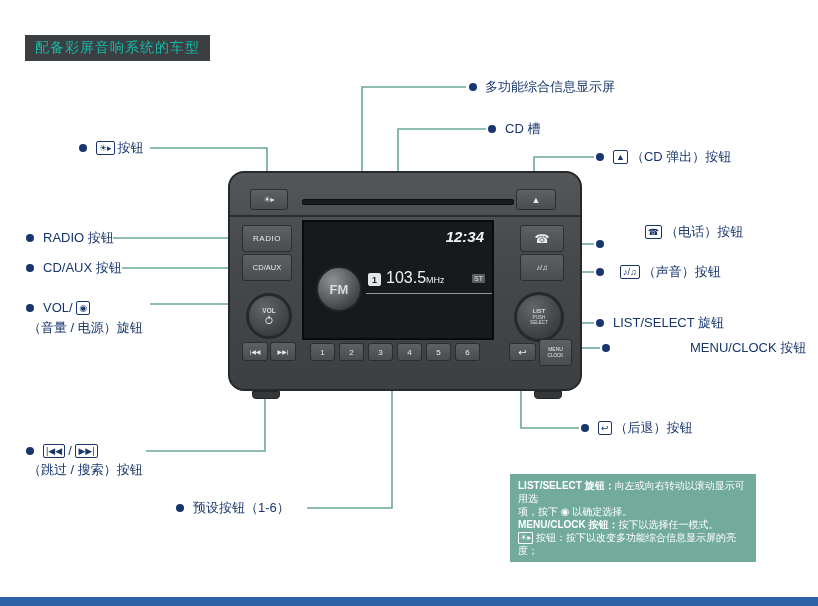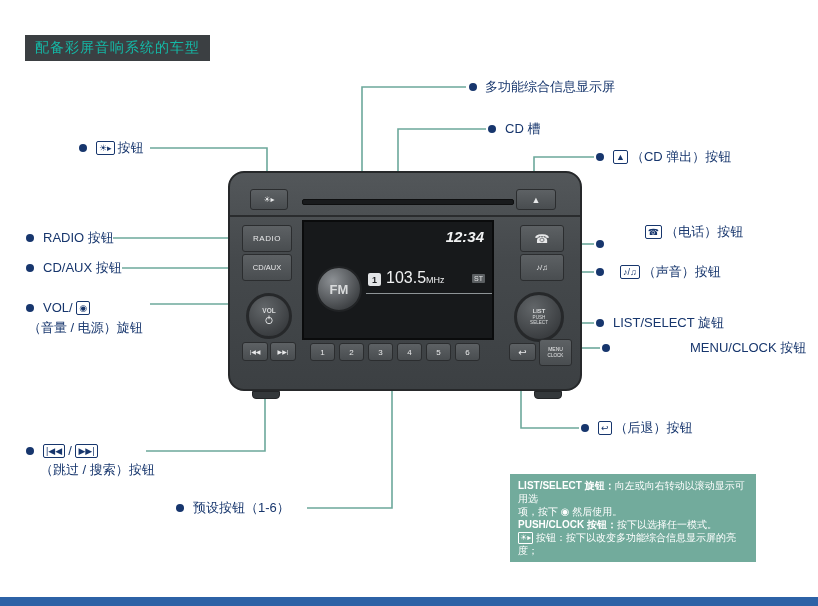--- a/index.html
+++ b/index.html
@@ -215,29 +215,29 @@
   </div>
   <div class="callout" style="left:655px;top:340px;margin-left:35px;">
     <span>MENU/CLOCK 按钮</span>
   </div>
   <div class="callout" style="left:598px;top:420px;">
     <span class="kbox">↩</span><span>（后退）按钮</span>
   </div>
   <div class="callout" style="left:43px;top:443px;">
     <span class="kbox">|◀◀</span><span>/</span> <span class="kbox">▶▶|</span>
   </div>
-  <div class="callout" style="left:28px;top:462px;margin-left:12px;">
+  <div class="callout" style="left:28px;top:462px;">
     <span>（跳过 / 搜索）按钮</span>
   </div>
   <div class="callout" style="left:193px;top:500px;">
     <span>预设按钮（1-6）</span>
   </div>
 
   <div class="infobox">
     <div class="iline"><b>LIST/SELECT 旋钮：</b><span>向左或向右转动以滚动显示可用选</span></div>
-    <div class="iline"><span>项，按下</span> <span class="knob-glyph">◉</span> <span>然后使用。</span></div>
-    <div class="iline"><b>PUSH/CLOCK 按钮：</b><span>按下以选择任一模式。</span></div>
+    <div class="iline"><span>项，按下</span> <span class="knob-glyph">◉</span> <span>以确定选择。</span></div>
+    <div class="iline"><b>MENU/CLOCK 按钮：</b><span>按下以选择任一模式。</span></div>
     <div class="iline"><span class="ibox">☀▸</span> <span>按钮：按下以改变多功能综合信息显示屏的亮度；</span></div>
   </div>
 
   <div class="footer-bar"></div>
 
 </div>
 
 </body></html>

